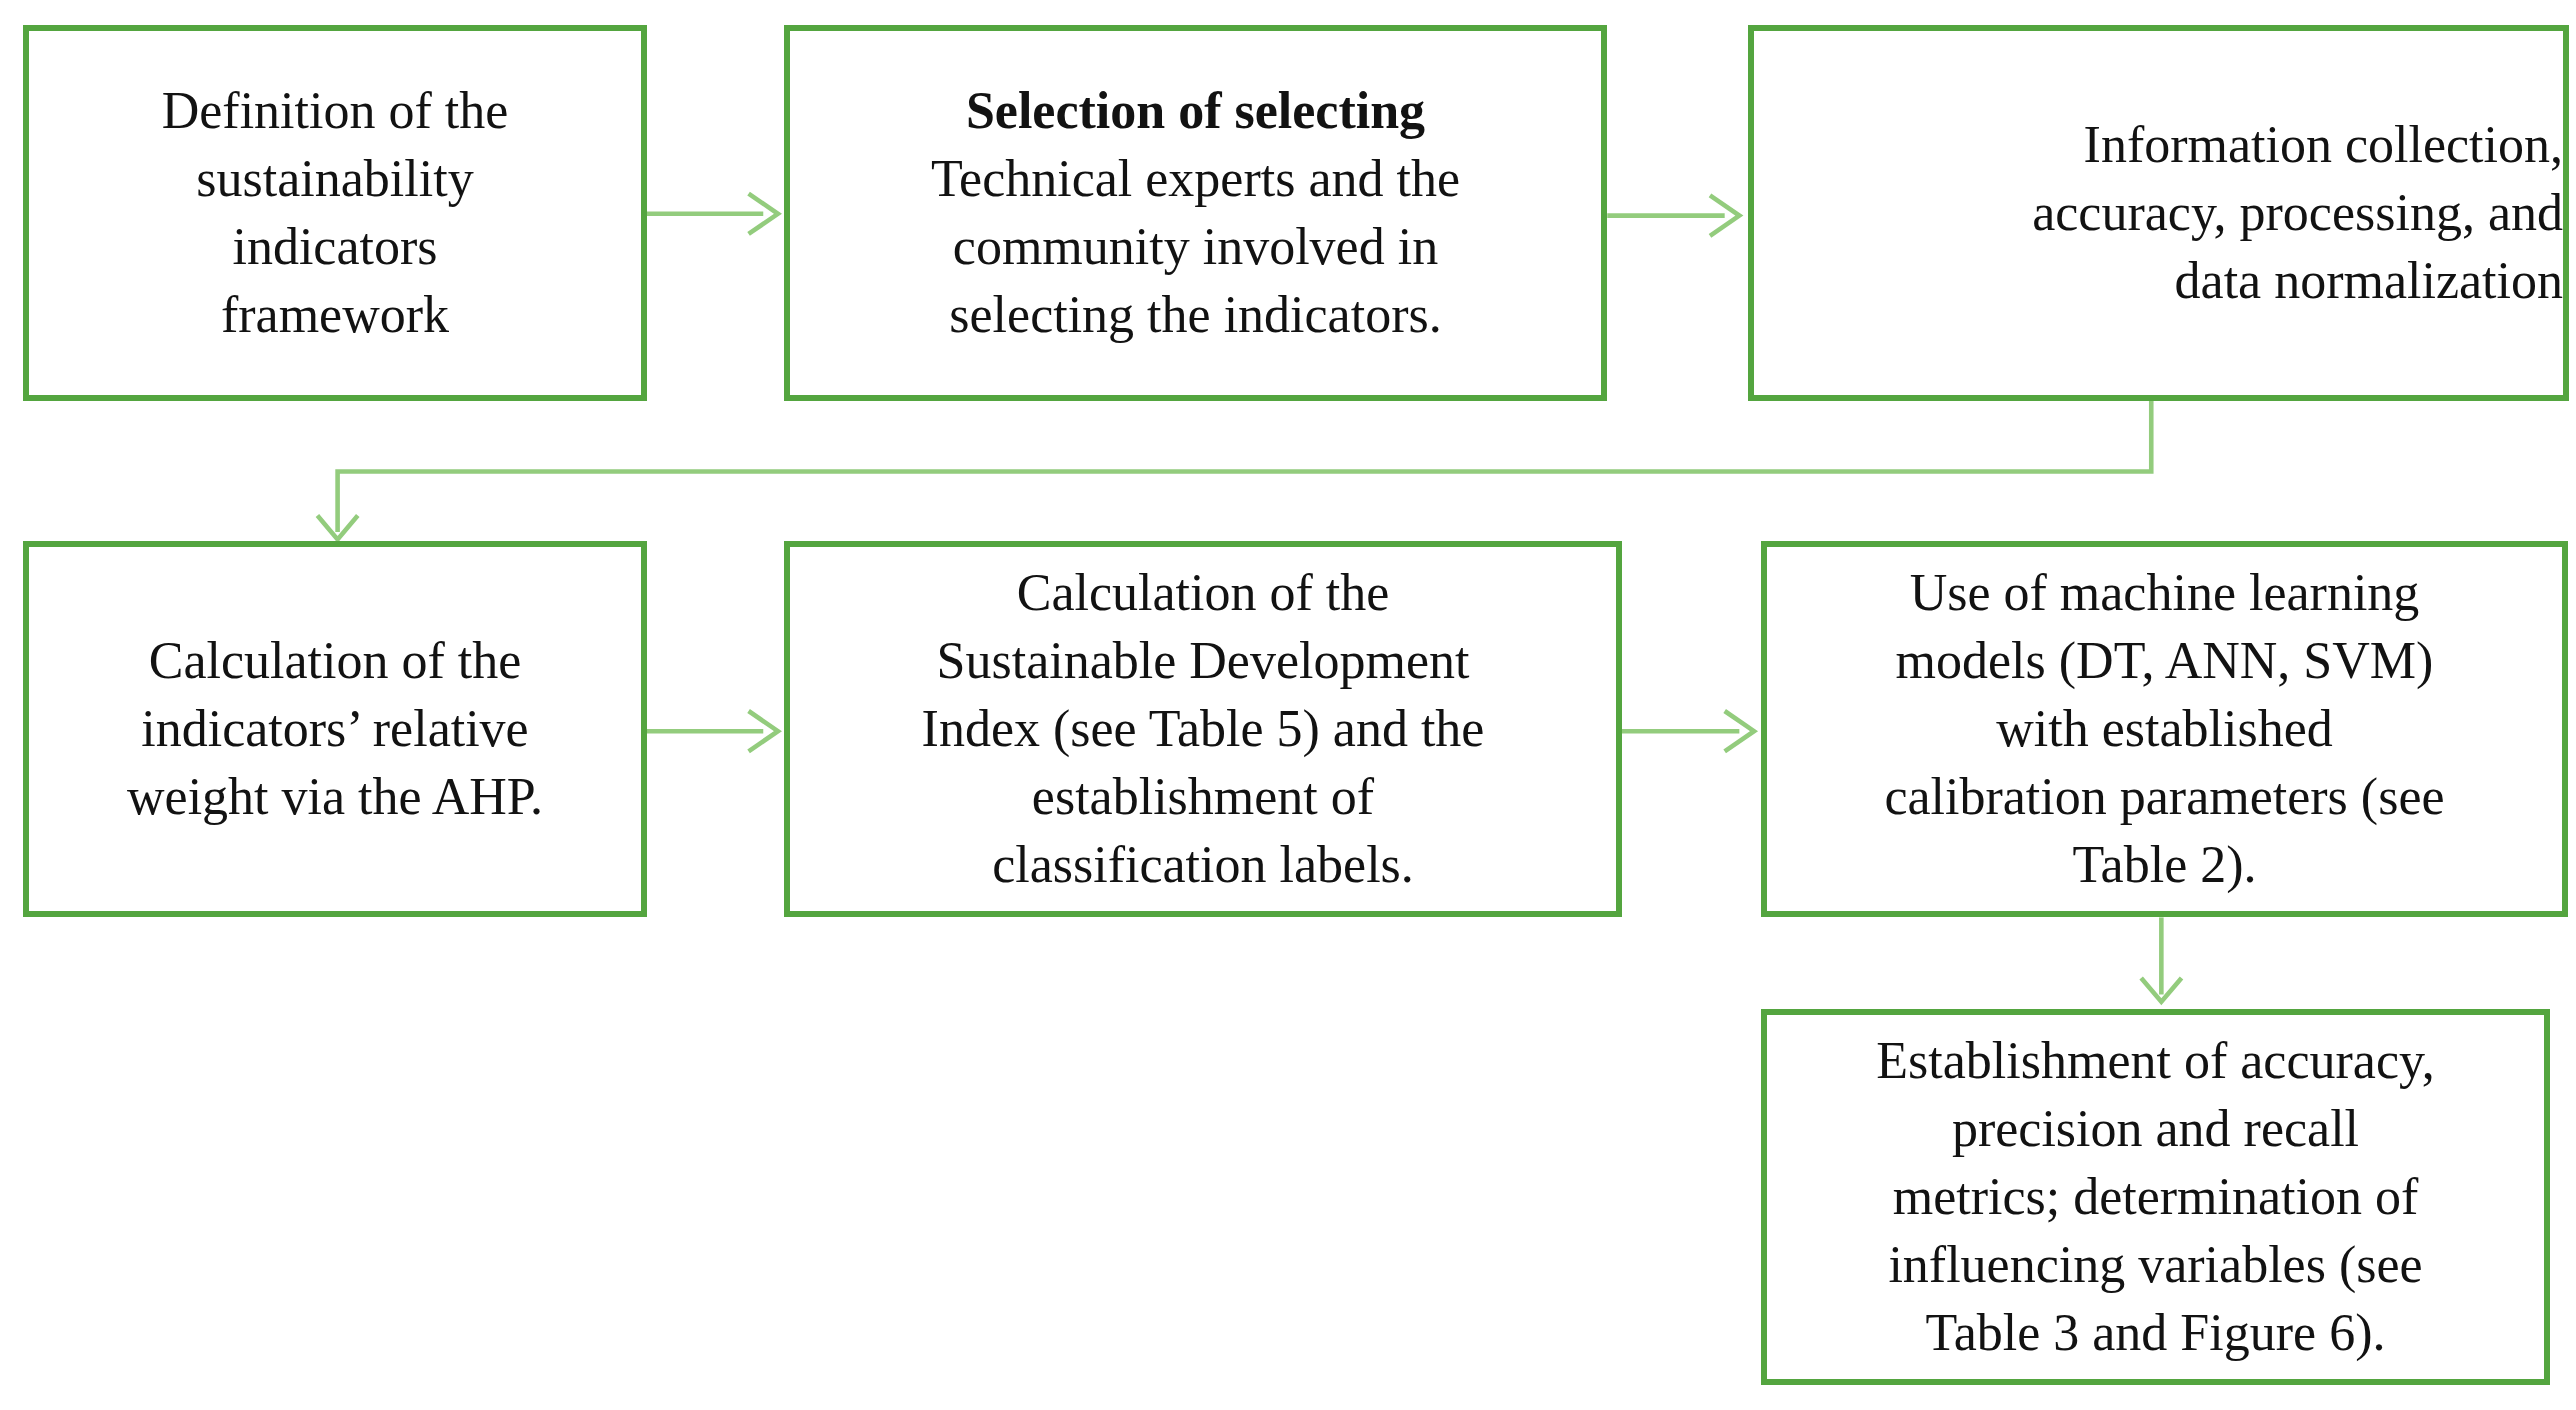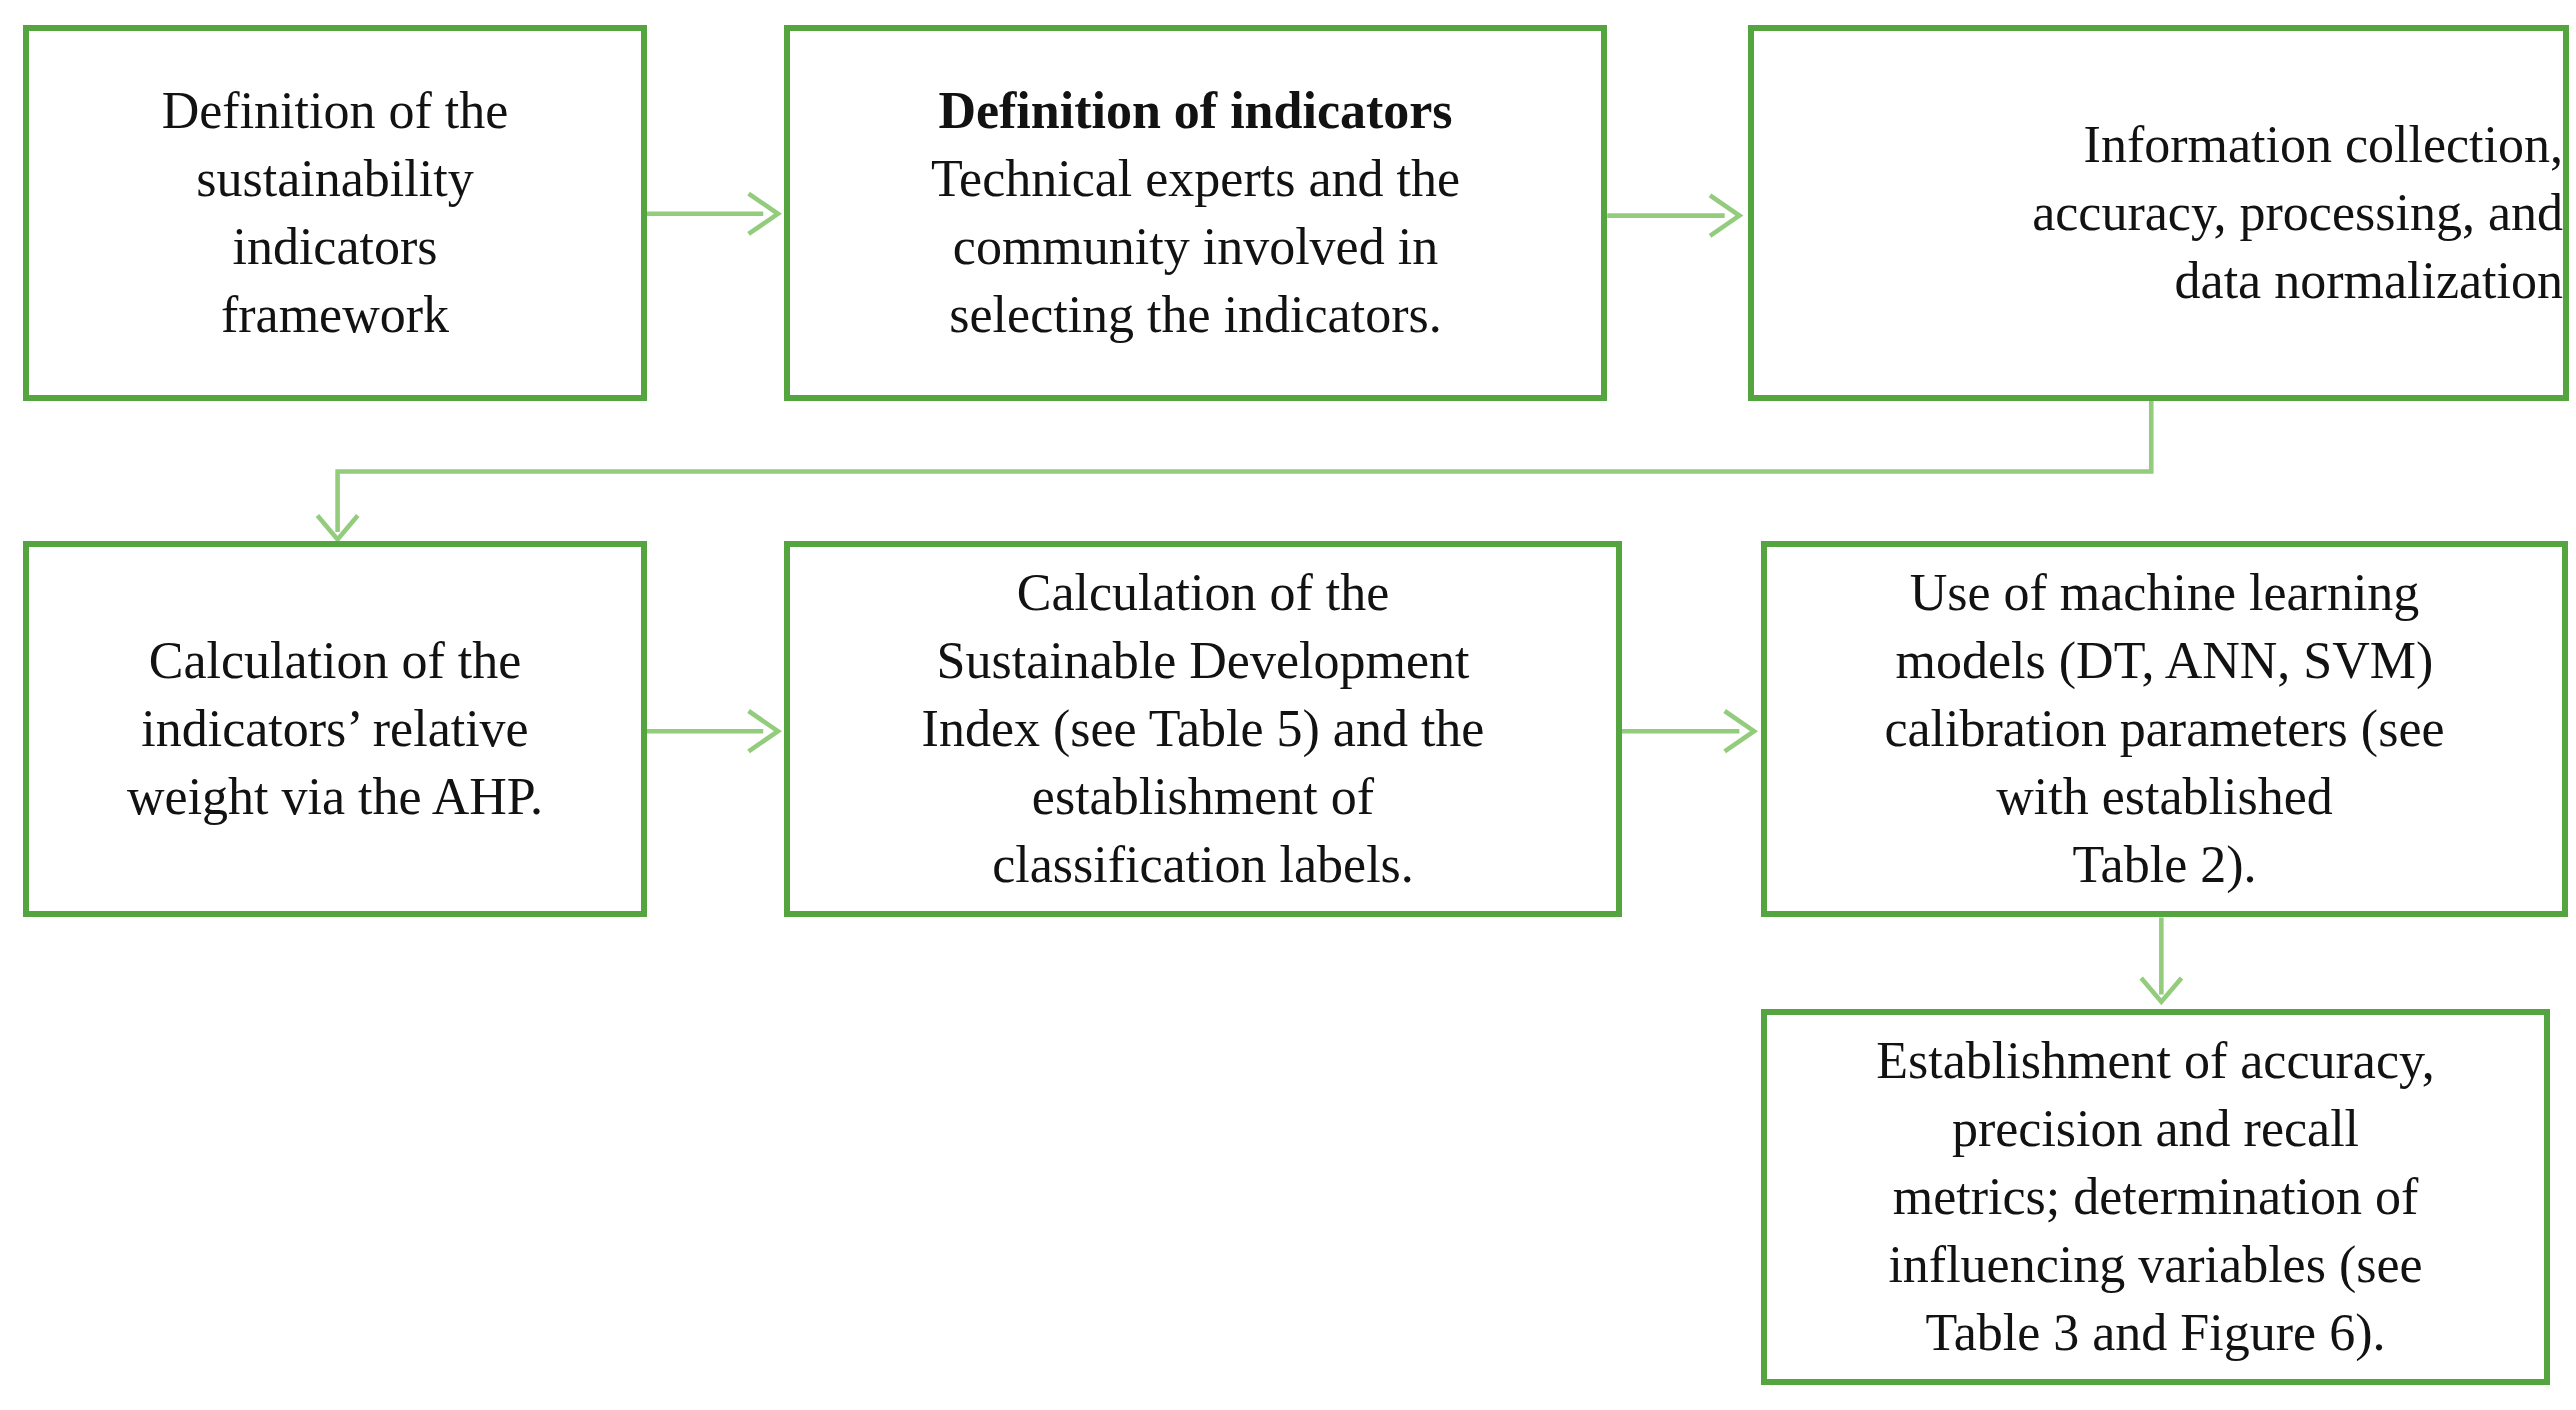--- a/index.html
+++ b/index.html
@@ -85,21 +85,21 @@
   </svg>
 
   <div id="box1" class="flow-box">
     <div class="box-line">Definition of the</div>
     <div class="box-line">sustainability</div>
     <div class="box-line">indicators</div>
     <div class="box-line">framework</div>
   </div>
 
   <div id="box2" class="flow-box">
-    <div class="box-line bold">Definition of indicators</div>
+    <div class="box-line bold">Selection of selecting</div>
     <div class="box-line">Technical experts and the</div>
     <div class="box-line">community involved in</div>
     <div class="box-line">selecting the indicators.</div>
   </div>
 
   <div id="box3" class="flow-box">
     <div class="box-line">Information collection,</div>
     <div class="box-line">accuracy, processing, and</div>
     <div class="box-line">data normalization</div>
   </div>
@@ -114,22 +114,22 @@
     <div class="box-line">Calculation of the</div>
     <div class="box-line">Sustainable Development</div>
     <div class="box-line">Index (see Table 5) and the</div>
     <div class="box-line">establishment of</div>
     <div class="box-line">classification labels.</div>
   </div>
 
   <div id="box6" class="flow-box">
     <div class="box-line">Use of machine learning</div>
     <div class="box-line">models (DT, ANN, SVM)</div>
+    <div class="box-line">with established</div>
     <div class="box-line">calibration parameters (see</div>
-    <div class="box-line">with established</div>
     <div class="box-line">Table 2).</div>
   </div>
 
   <div id="box7" class="flow-box">
     <div class="box-line">Establishment of accuracy,</div>
     <div class="box-line">precision and recall</div>
     <div class="box-line">metrics; determination of</div>
     <div class="box-line">influencing variables (see</div>
     <div class="box-line">Table 3 and Figure 6).</div>
   </div>

